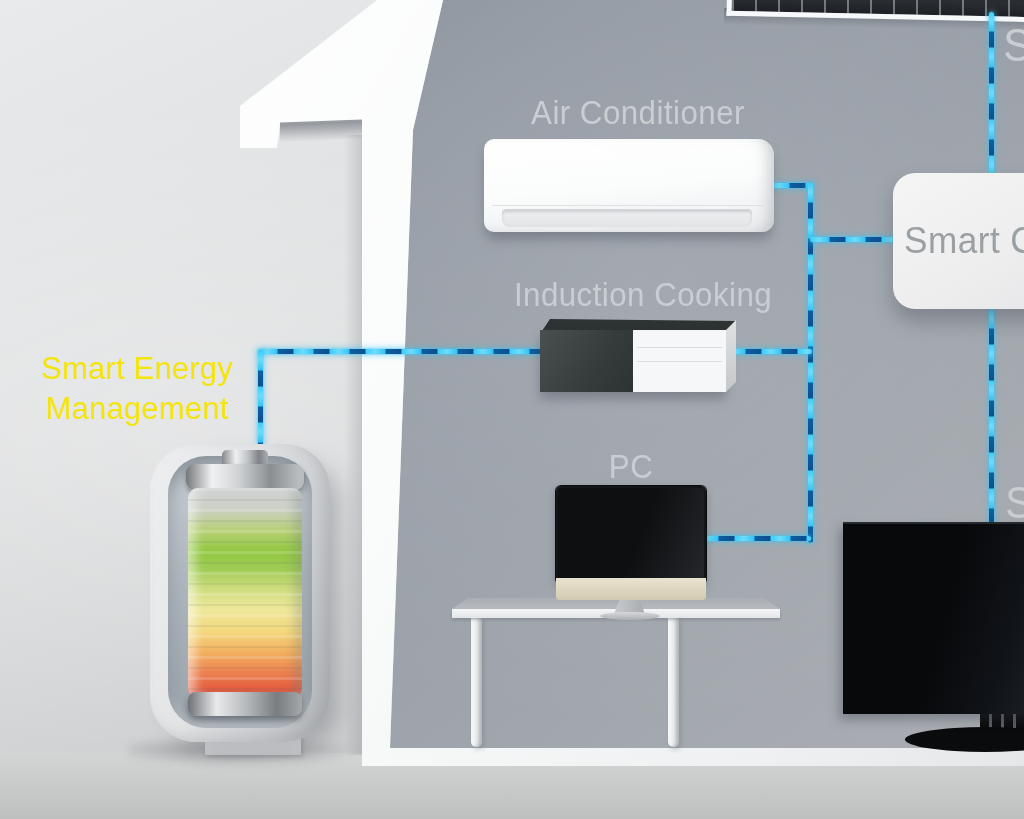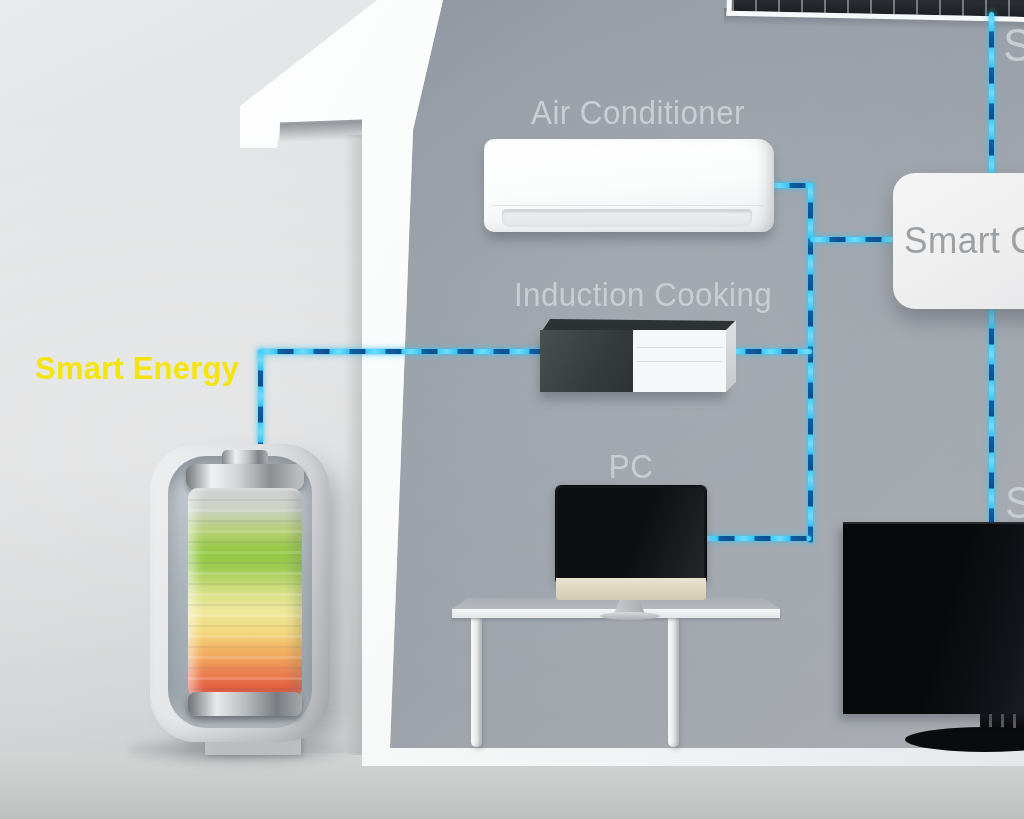--- a/index.html
+++ b/index.html
@@ -126,21 +126,21 @@
   .bat-bands{left:188px;top:488px;width:114px;height:210px;border-radius:10px;
     background:repeating-linear-gradient(180deg,rgba(255,255,255,0.16) 0 3px,rgba(255,255,255,0) 3px 11px,rgba(85,90,96,0.10) 11px 13px,rgba(255,255,255,0) 13px 21px);}
   .bat-cap-bottom{left:188px;top:692px;width:114px;height:24px;border-radius:8px;
     background:linear-gradient(90deg,#6f7276,#e8e9ea 25%,#b9bcbe 50%,#797c80 78%,#a6a9ac);
     box-shadow:0 4px 6px rgba(46,51,58,0.45);}
 
   
   .lbl{position:absolute;color:#c9ced3;font-size:34px;letter-spacing:0.5px;white-space:nowrap;
     transform:scaleX(0.92);transform-origin:center;text-align:center;}
   .lbl-energy{position:absolute;left:28px;top:349px;width:218px;text-align:center;
-    color:#f4e40c;font-size:31px;font-weight:bold;line-height:1.30;letter-spacing:0.2px;}
+    color:#f4e40c;font-size:31px;font-weight:normal;line-height:1.30;letter-spacing:0.2px;}
 </style>
 </head>
 <body>
 
 <div class="scene">
 
   <div class="abs floor"></div>
   <div class="abs interior-wall"></div>
   <div class="abs house-frame"></div>
   <div class="abs eave-shadow"></div>
@@ -200,15 +200,16 @@
   <div class="abs bat-bands"></div>
   <div class="abs bat-cap-bottom"></div>
 
   <div class="lbl" style="left:488px;top:93px;width:300px;">Air Conditioner</div>
   <div class="lbl" style="left:493px;top:275px;width:300px;">Induction Cooking</div>
   <div class="lbl" style="left:581px;top:447px;width:100px;">PC</div>
   <div class="lbl" style="left:1002px;top:18px;font-size:46px;">S</div>
   <div class="lbl" style="left:1004px;top:478px;font-size:44px;">S</div>
   <div class="lbl-energy">
     <div>Smart Energy</div>
+    <div>Management</div>
   </div>
 
 </div>
 
 </body></html>

